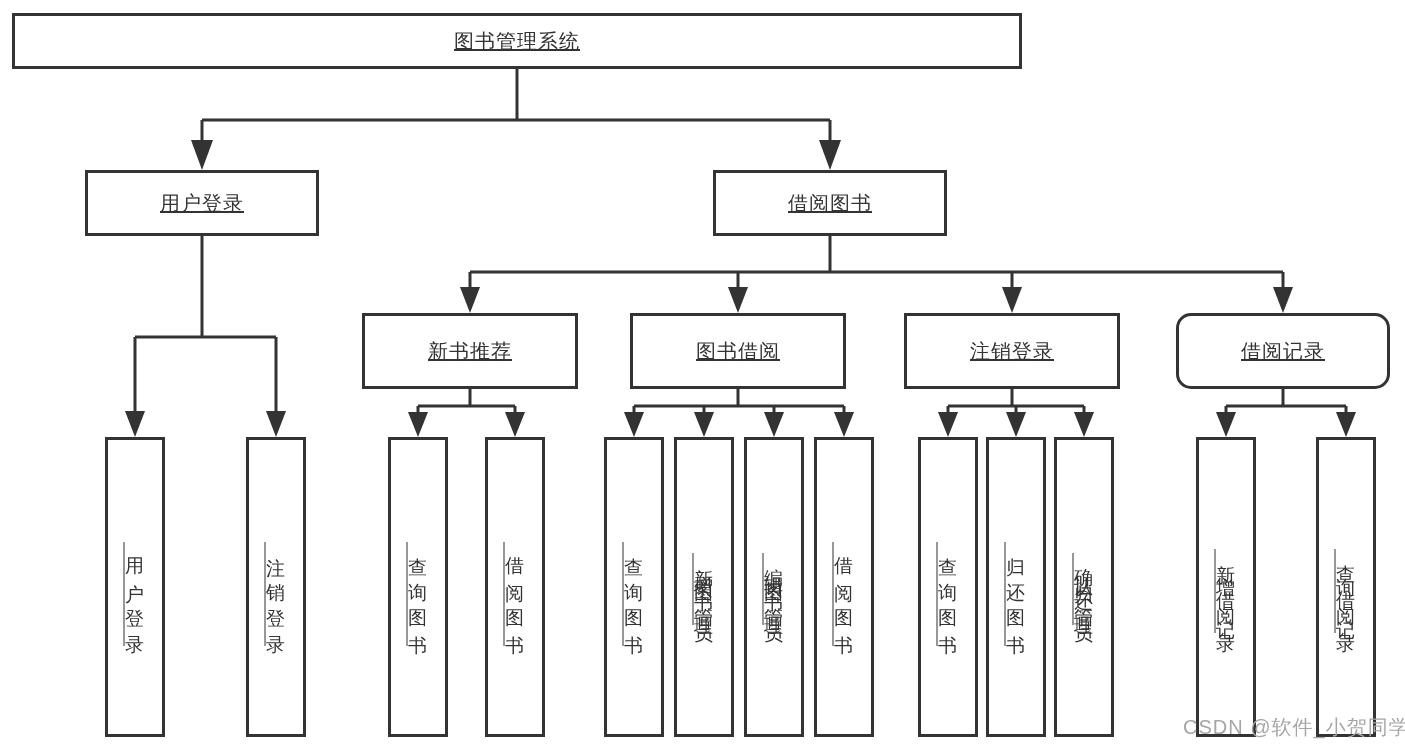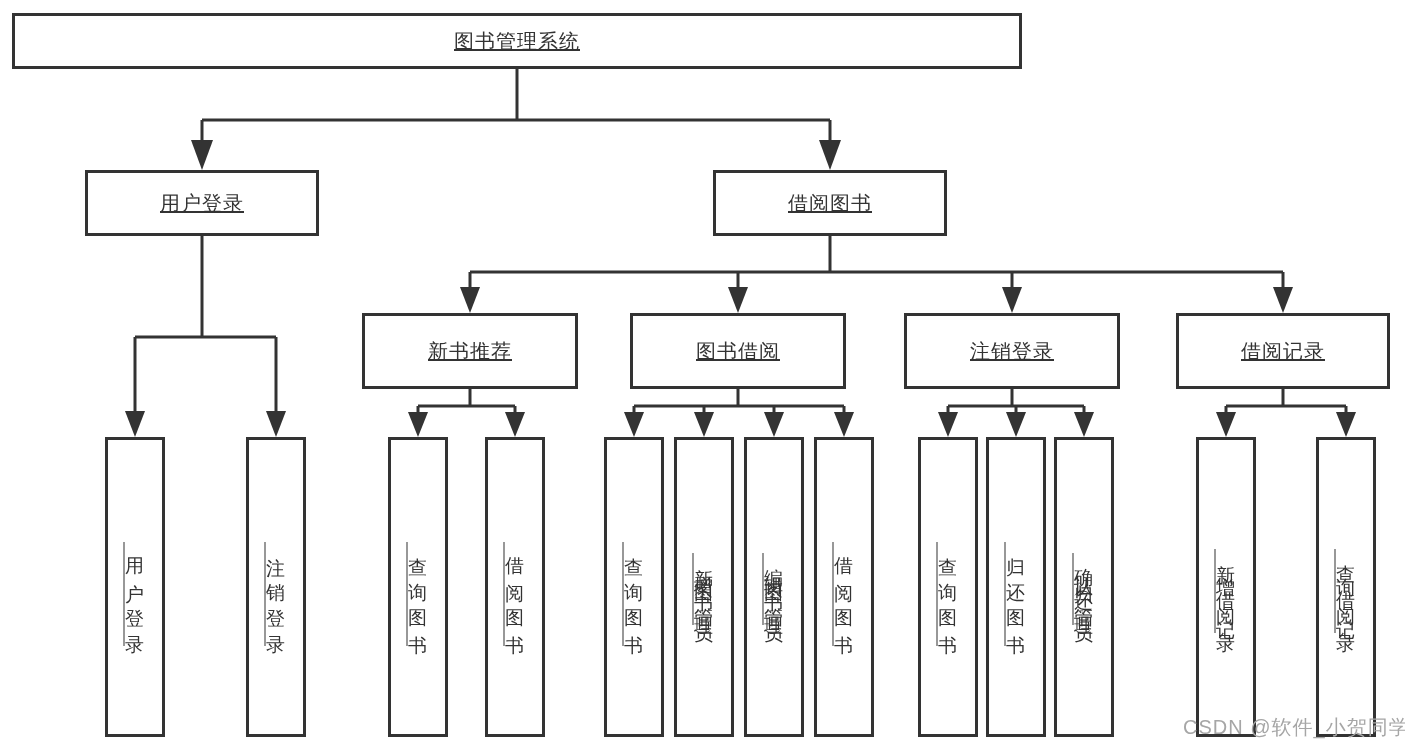--- a/index.html
+++ b/index.html
@@ -32,21 +32,21 @@
     text-decoration: underline;
   }
   .root  { left: 12px;  top: 13px;  width: 1010px; height: 56px; }
   .l2    { top: 170px; width: 234px; height: 66px; }
   .l2a   { left: 85px; }
   .l2b   { left: 713px; }
   .l3    { top: 313px; width: 216px; height: 76px; }
   .l3a   { left: 362px; }
   .l3b   { left: 630px; }
   .l3c   { left: 904px; }
-  .l3d   { left: 1176px; width: 214px; }
+  .l3d   { left: 1176px; width: 214px; border-radius: 15px; }
   .leaf {
     top: 437px;
     width: 60px;
     height: 300px;
     writing-mode: vertical-rl;
     font-size: 19px;
     line-height: 1;
   }
   .ls4 { letter-spacing: 26px; text-indent: 13px; }
   .ls6 { letter-spacing: 14px; text-indent: 7px; }

